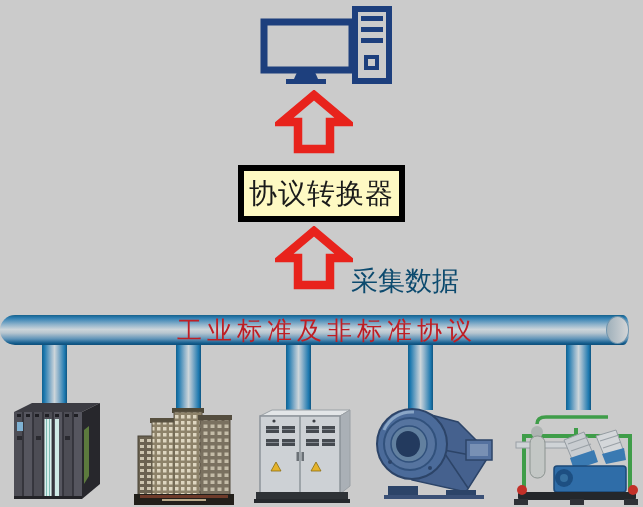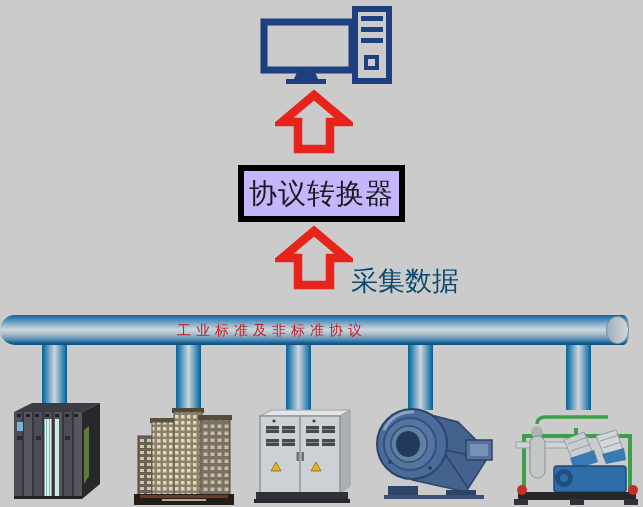--- a/index.html
+++ b/index.html
@@ -5,21 +5,21 @@
   html,body{margin:0;padding:0;}
   body{font-family:"Liberation Sans","DejaVu Sans",sans-serif;}
   .stage{
     position:relative;width:643px;height:507px;background:#cbcbcb;overflow:hidden;
   }
   .abs{position:absolute;}
 
   
   .converter-box{
     left:238px;top:165px;width:167px;height:57px;box-sizing:border-box;
-    background:#c4b5fd;border:6px solid #000000;
+    background:#fef9c3;border:6px solid #000000;
     display:flex;align-items:center;justify-content:center;
     font-size:28px;color:#1a1a1a;letter-spacing:1px;white-space:nowrap;
     z-index:3;
   }
 
   
   .collect-label{
     left:351px;top:263px;font-size:27px;color:#0c4a6e;white-space:nowrap;z-index:3;
   }
 
@@ -31,21 +31,21 @@
       #15618c 0%, #2f7fb2 10%, #8fb3cb 32%, #ccd5da 48%,
       #b7c5cf 60%, #5e93b8 80%, #135c8c 94%, #0f4f7a 100%);
   }
   .bus-cap{
     left:606px;top:316px;width:23px;height:28px;border-radius:50%;z-index:2;
     background:linear-gradient(to right,#9fb0ba,#d3d5d7);
     border:1.5px solid #6f94ad;box-sizing:border-box;
   }
   .bus-label{
     left:177px;top:315px;height:30px;line-height:31px;z-index:2;
-    font-size:14px;letter-spacing:5px;color:#bf1e24;white-space:nowrap;
+    font-size:25px;letter-spacing:5px;color:#bf1e24;white-space:nowrap;
   }
 
   
   .vpipe{
     top:340px;width:25px;height:70px;z-index:0;
     background:linear-gradient(to right,
       #10618f 0%, #1f7ab0 10%, #8fb3cb 35%, #ccd5da 50%,
       #8fb3cb 65%, #1f7ab0 90%, #0e5582 100%);
   }
   .vpipe1{left:42px;}

